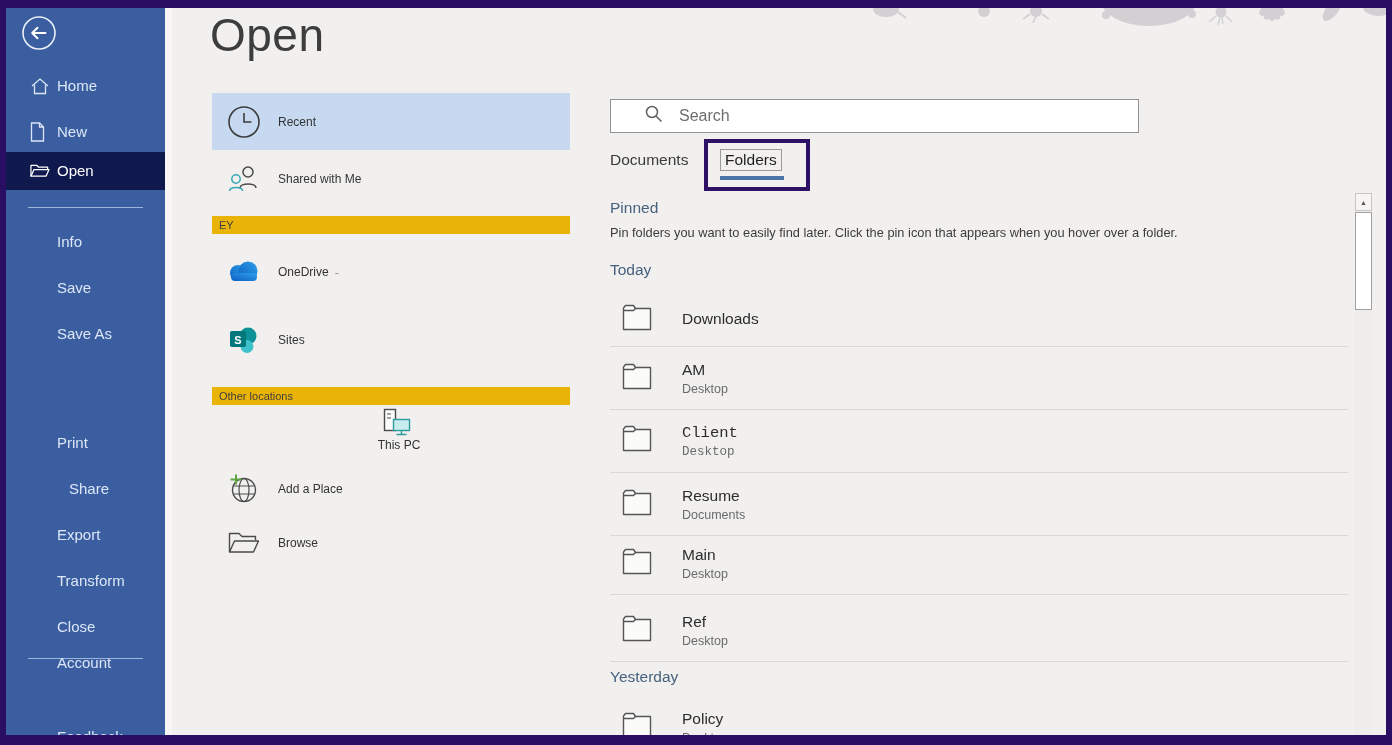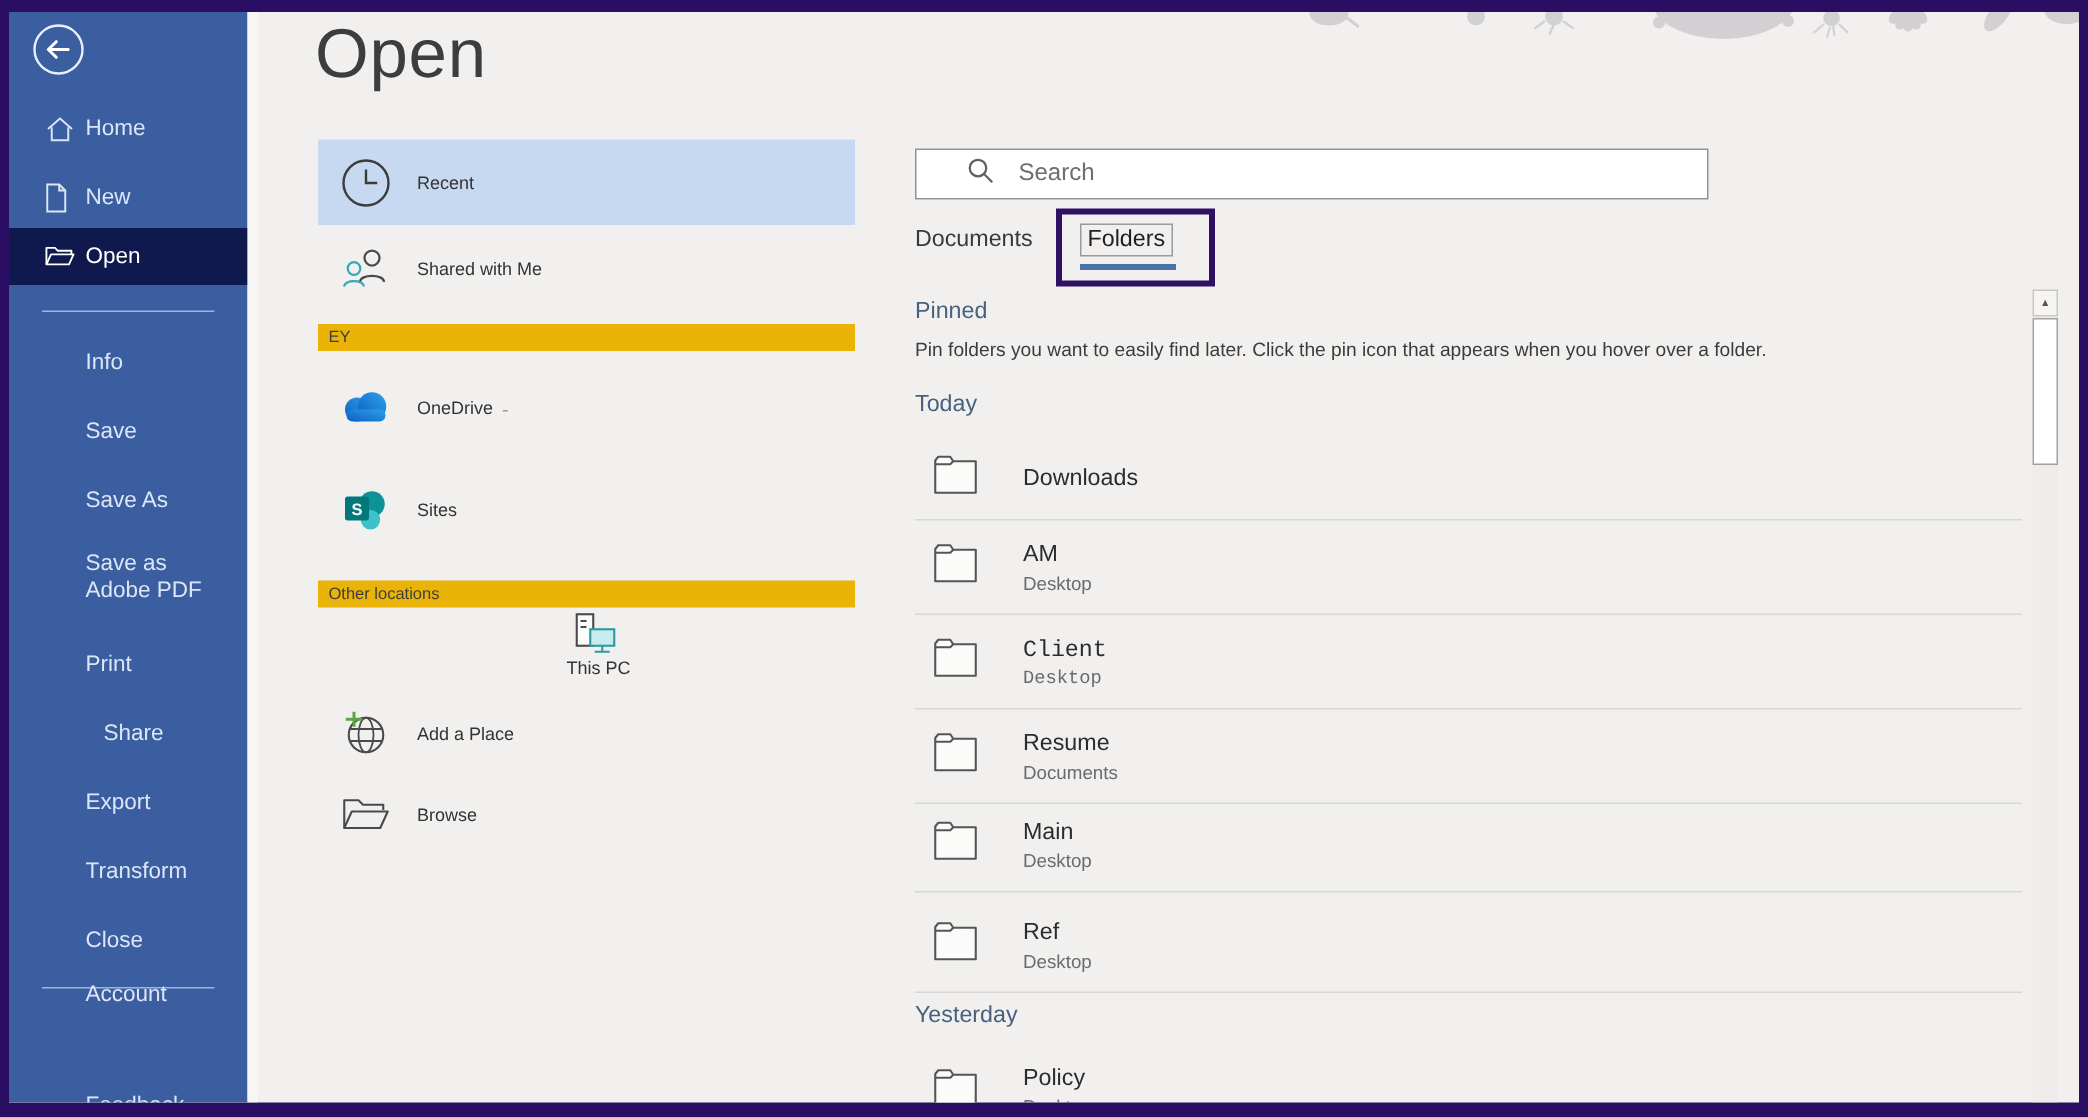--- a/index.html
+++ b/index.html
@@ -135,23 +135,20 @@
 
       <div class="side-item" style="top:219px;">
           <span class="lbl">Info</span>
         </div>
       <div class="side-item" style="top:265px;">
           <span class="lbl">Save</span>
         </div>
       <div class="side-item" style="top:311px;">
           <span class="lbl">Save As</span>
         </div>
-      <div class="side-item two" style="top:357px;">
-          <span class="lbl" style="width:96px;">Save as Adobe PDF</span>
-        </div>
       <div class="side-item" style="top:420px;">
           <span class="lbl">Print</span>
         </div>
       <div class="side-item" style="top:466px;margin-left:12px;">
           <span class="lbl">Share</span>
         </div>
       <div class="side-item" style="top:512px;">
           <span class="lbl">Export</span>
         </div>
       <div class="side-item" style="top:558px;">

